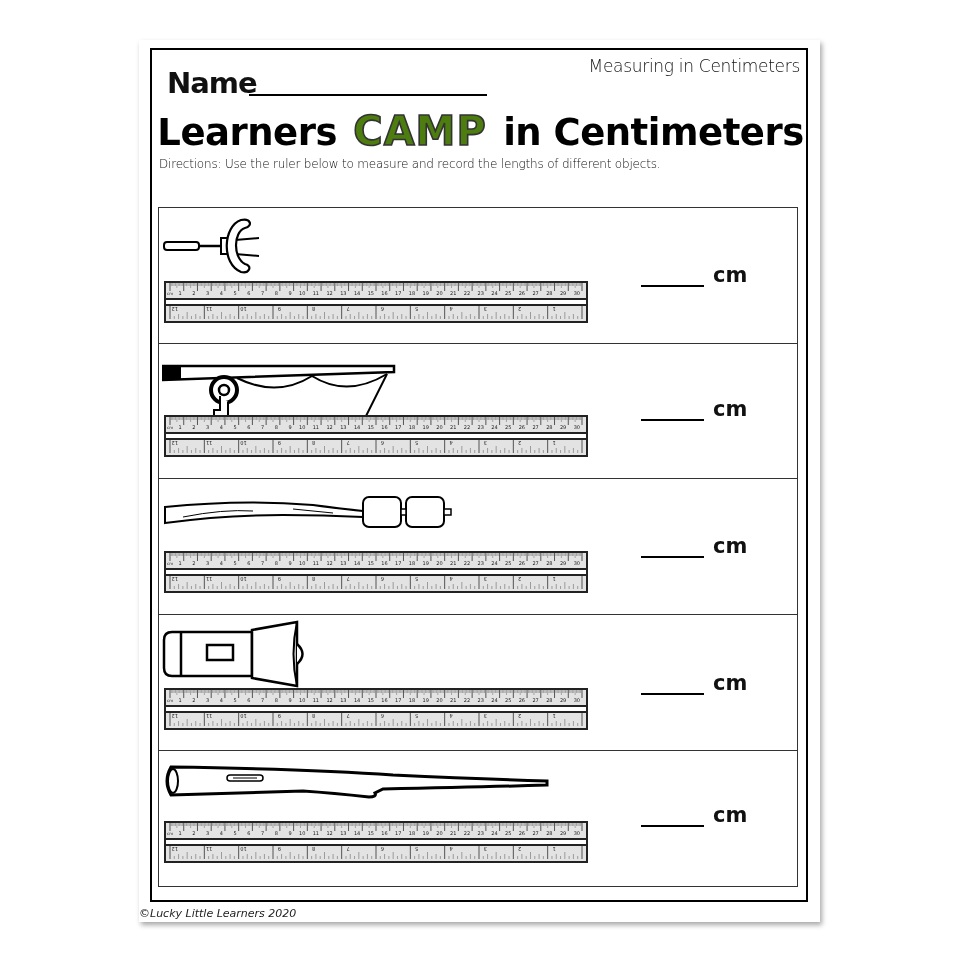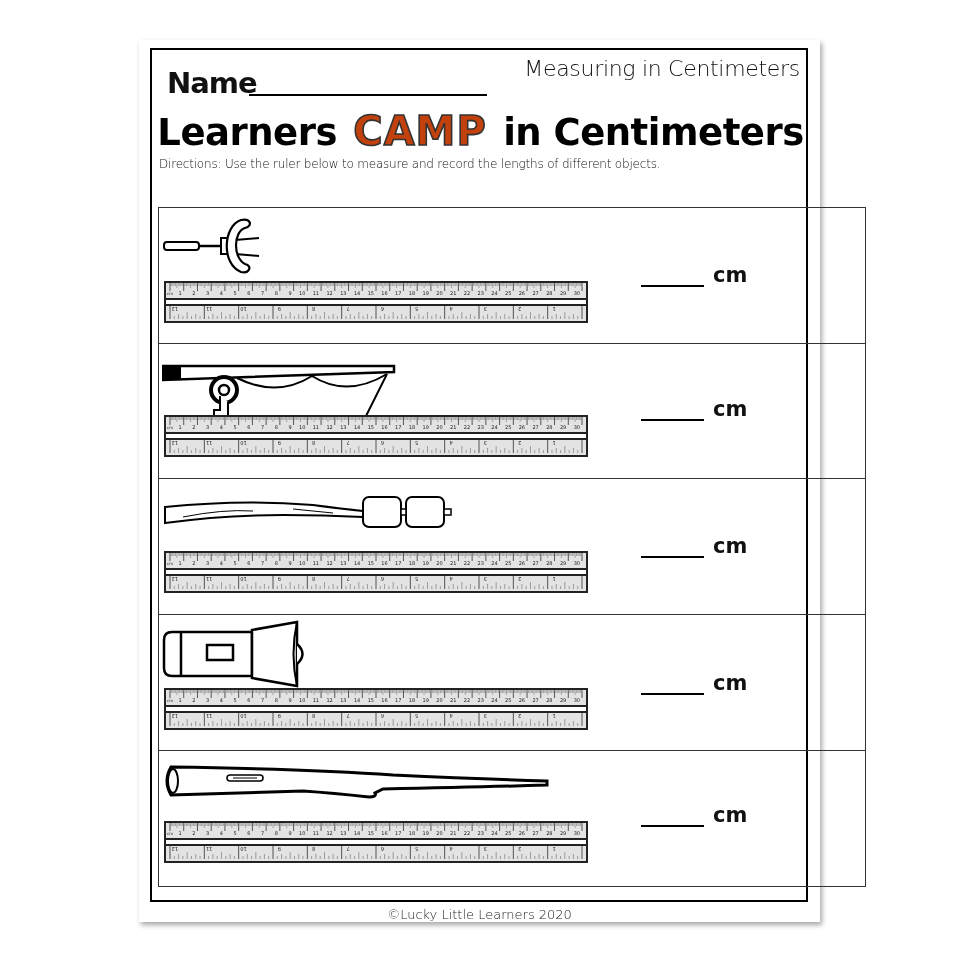--- a/index.html
+++ b/index.html
@@ -1,34 +1,34 @@
 <!DOCTYPE html>
 <html><head>
 <meta charset="utf-8">
 <style>
   html,body{margin:0;padding:0;}
   body{width:960px;height:960px;background:#ffffff;position:relative;overflow:hidden;font-family:"DejaVu Sans",sans-serif;}
   .page{position:absolute;left:139px;top:40px;width:681px;height:882px;background:#fff;box-shadow:2px 3px 5px rgba(0,0,0,0.35);}
   .frame{position:absolute;left:150px;top:48px;width:658px;height:854px;border:2.5px solid #000;box-sizing:border-box;}
-  .subject{position:absolute;right:160px;top:56px;font-size:22px;color:#111;font-family:"DejaVu Sans",sans-serif;font-weight:200;letter-spacing:-0.3px;margin-left:28px;}
+  .subject{position:absolute;right:160px;top:56px;font-size:17px;color:#111;font-family:"DejaVu Sans",sans-serif;font-weight:200;letter-spacing:-0.3px;margin-left:28px;}
   .name-row{position:absolute;left:167px;top:66px;font-size:29px;color:#111;font-weight:700;letter-spacing:-1px;}
   .name-line{position:absolute;left:249px;top:94px;width:238px;border-bottom:2.5px solid #000;}
   .title{position:absolute;left:150px;width:661px;top:108px;text-align:center;font-size:37px;font-weight:bold;color:#000;letter-spacing:-0.5px;white-space:nowrap;}
-  .title .camp{color:#c2410c;-webkit-text-stroke:1.6px #333;font-size:40px;font-family:"DejaVu Sans",sans-serif;letter-spacing:1px;padding:0 4px;}
+  .title .camp{color:#4d7c0f;-webkit-text-stroke:1.6px #333;font-size:40px;font-family:"DejaVu Sans",sans-serif;letter-spacing:1px;padding:0 4px;}
   .directions{position:absolute;left:159px;top:152px;width:640px;font-size:12px;line-height:24px;color:#111;font-weight:200;letter-spacing:-0.2px;}
-  .sections{position:absolute;left:158px;top:207px;width:708px;height:680px;border:1.5px solid #333;box-sizing:border-box;}
+  .sections{position:absolute;left:158px;top:207px;width:640px;height:680px;border:1.5px solid #333;box-sizing:border-box;}
   .section{position:absolute;left:0;width:100%;border-bottom:1.5px solid #333;box-sizing:border-box;}
   .section:last-child{border-bottom:none;}
   .ruler{position:absolute;left:5px;width:424px;height:42px;border:2px solid #222;box-sizing:border-box;background:#fff;}
   .ruler .cm{position:absolute;left:0;top:0;right:0;height:15px;background:#e3e3e3;border-bottom:2px solid #222;}
   .ruler .in{position:absolute;left:0;bottom:0;right:0;height:15px;background:#e3e3e3;border-top:2px solid #222;}
   .answer{position:absolute;left:482px;width:140px;height:30px;}
   .answer .line{position:absolute;left:0;bottom:6px;width:63px;border-bottom:2.5px solid #000;}
   .answer .unit{position:absolute;left:72px;top:0;font-size:21px;font-weight:bold;color:#111;}
-  .footer{position:absolute;left:139px;width:681px;top:907px;text-align:center;font-size:13px;color:#222;font-weight:200;}
+  .footer{position:absolute;left:139px;width:681px;top:907px;text-align:left;font-size:11px;color:#222;font-weight:200;font-style:italic;}
   svg{display:block;}
 </style>
 </head>
 <body>
 
 <div class="page"></div>
 <div class="frame"></div>
 
 <div class="subject">Measuring in Centimeters</div>
 <div class="name-row">Name</div>

